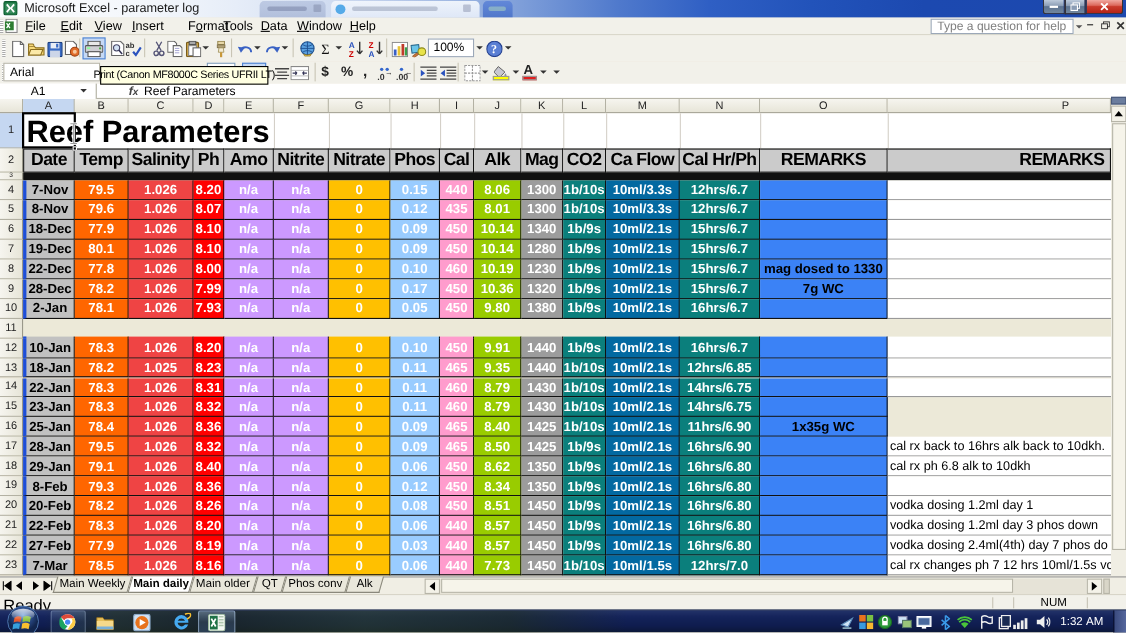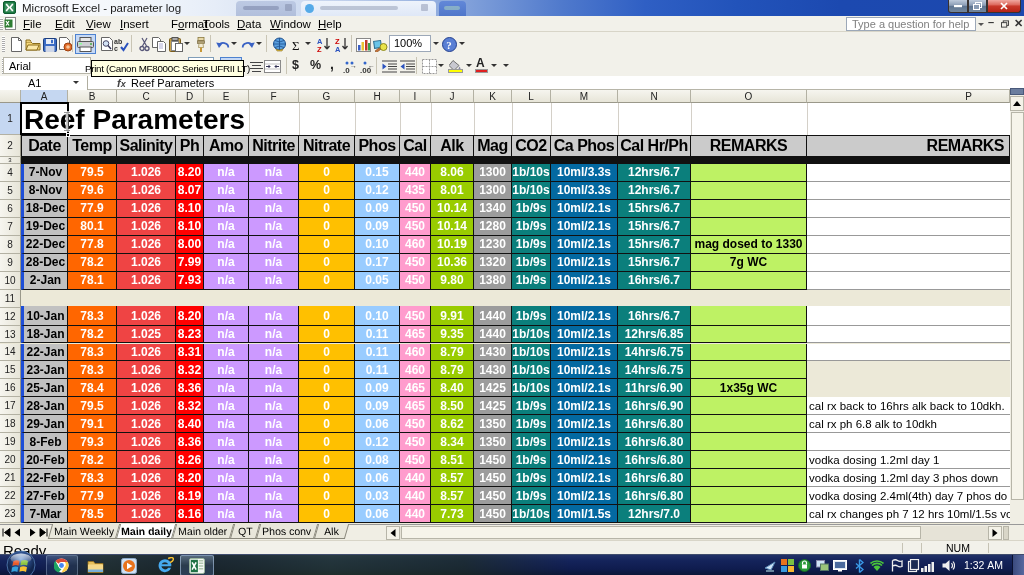--- a/index.html
+++ b/index.html
@@ -47,21 +47,21 @@
 .cE{width:45px;background:#cc99ff;color:#fff;}
 .cF{width:50px;background:#cc99ff;color:#fff;}
 .cG{width:56px;background:#ffc000;color:#fff;}
 .cH{width:45px;background:#99ccff;color:#fff;}
 .cI{width:31px;background:#ff9ccd;color:#fff;}
 .cJ{width:43px;background:#99cc00;color:#fff;}
 .cK{width:38px;background:#9c9c9c;color:#fff;}
 .cL{width:39px;background:#0b7f7c;color:#fff;}
 .cM{width:67px;background:#0369a1;color:#fff;}
 .cN{width:73px;background:#0b7f7c;color:#fff;}
-.cO{width:116px;background:#bef264;color:#000;}
+.cO{width:116px;background:#3b82f6;color:#000;}
 .cP{width:203px;background:#ffffff;color:#000;border-right:none;border-bottom:1px solid #999;justify-content:flex-start;padding-left:2px;font-weight:400;font-size:11.5px;white-space:nowrap;overflow:hidden;}
 
 #row1{position:absolute;left:21px;top:103px;width:989px;height:32px;background:#fff}
 #rptext{position:absolute;left:3px;top:1px;font-size:28px;font-weight:700;color:#000;font-family:"Liberation Sans",sans-serif}
 .gl1{position:absolute;top:0;height:32px;width:1px;background:#d4d0c8}
 #a1sel{position:absolute;left:20px;top:102px;width:49px;height:33px;border:2px solid #000;z-index:5}
 #a1fill{position:absolute;left:66px;top:133px;width:4px;height:4px;background:#000;border:1px solid #fff;z-index:6}
 #row2{position:absolute;left:21px;top:135px;width:989px;height:22px;display:flex}
 .hc{height:22px;background:#cbcbcb;border-right:1px solid #111;border-top:1px solid #111;border-bottom:1px solid #111;display:flex;align-items:center;justify-content:center;font-weight:700;font-size:16px;letter-spacing:-0.5px;color:#000}
 #row3{position:absolute;left:21px;top:157px;width:989px;height:6.5px;background:#111}
@@ -432,21 +432,21 @@
  <div class="hc" style="width:59px">Salinity</div>
  <div class="hc" style="width:28px">Ph</div>
  <div class="hc" style="width:45px">Amo</div>
  <div class="hc" style="width:50px">Nitrite</div>
  <div class="hc" style="width:56px">Nitrate</div>
  <div class="hc" style="width:45px">Phos</div>
  <div class="hc" style="width:31px">Cal</div>
  <div class="hc" style="width:43px">Alk</div>
  <div class="hc" style="width:38px">Mag</div>
  <div class="hc" style="width:39px">CO2</div>
- <div class="hc" style="width:67px">Ca Phos</div>
+ <div class="hc" style="width:67px">Ca Flow</div>
  <div class="hc" style="width:73px">Cal Hr/Ph</div>
  <div class="hc" style="width:116px">REMARKS</div>
  <div class="hc" style="width:203px;justify-content:flex-end;padding-right:5px">REMARKS</div>
 </div>
 <div id="row3"></div>
 
 <div id="gutter-wrap">
     <div class="rn" style="top:103px;height:32px;background:#c5d7f1">1</div>
 <div class="rn" style="top:135px;height:22px">2</div>
 <div class="rn" style="top:157px;height:6.5px;font-size:6px">3</div>

